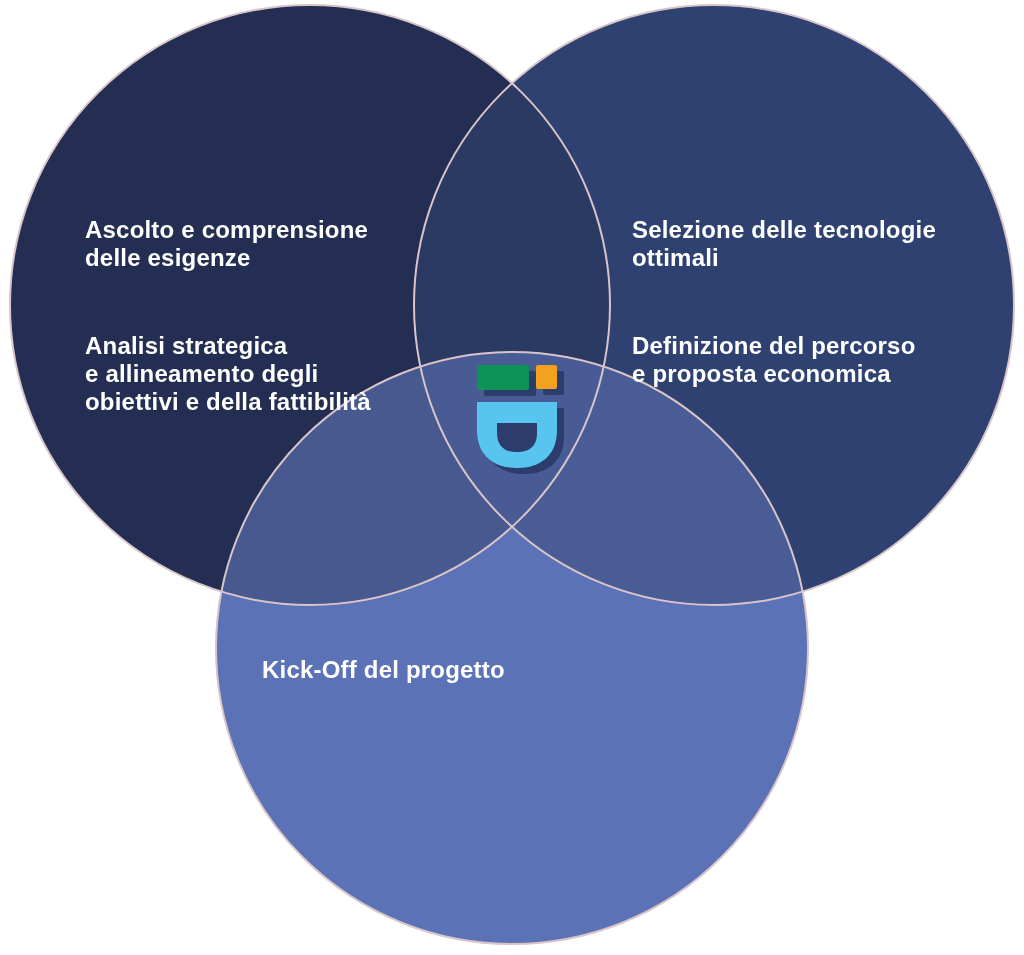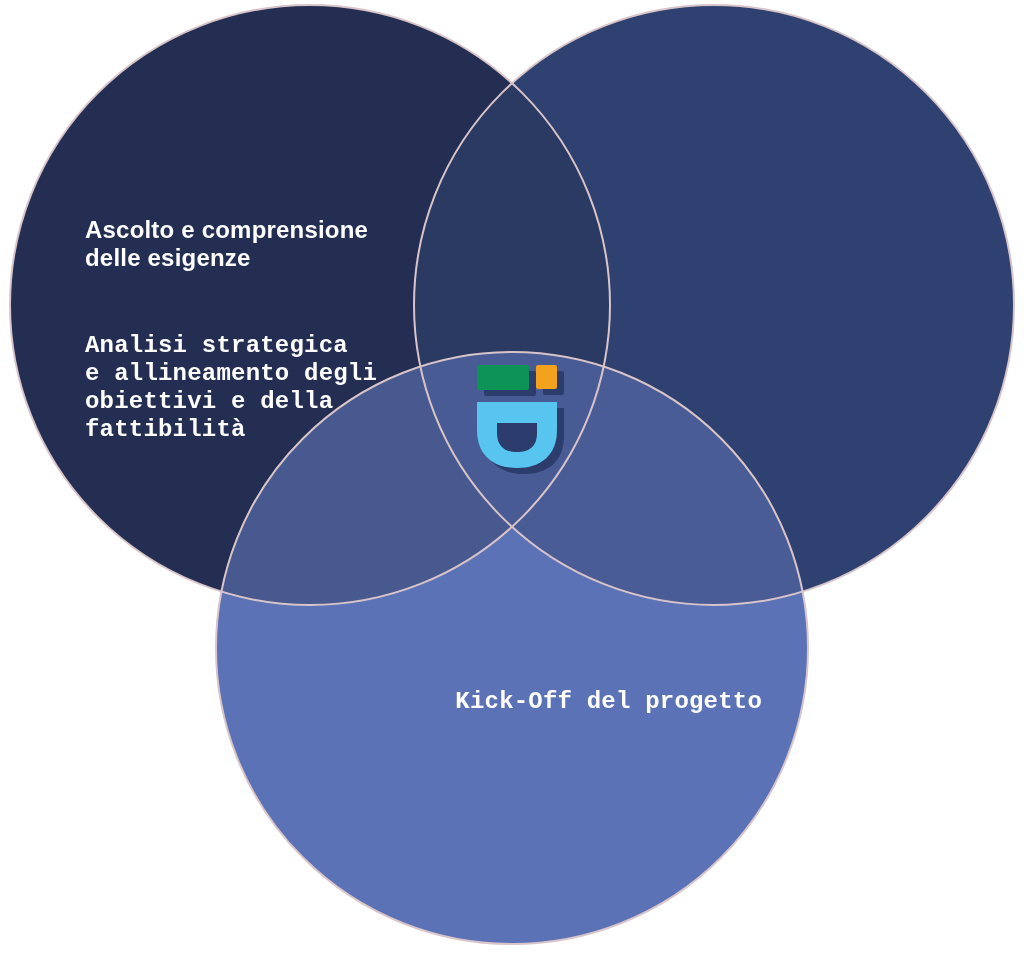--- a/index.html
+++ b/index.html
@@ -30,25 +30,24 @@
     font-size: 24px;
     line-height: 28px;
     white-space: pre-line;
     letter-spacing: 0.2px;
   }
   .text-block .item {
     margin: 0 0 32px 0;
   }
   .text-block .item:last-child {
     margin-bottom: 0;
-    font-family: Liberation Mono, monospace;
   }
   .left-block  { left: 85px;  top: 188px; width: 340px; text-align: left; }
   .right-block { left: 632px; top: 188px; width: 340px; text-align: left; }
-  .bottom-block { left: 262px; top: 660px; width: 500px; text-align: right; }
+  .bottom-block { left: 262px; top: 628px; width: 500px; text-align: left; }
   .bottom-block .item { margin-bottom: 30px; }
   .logo {
     position: absolute;
     left: 466px;
     top: 358px;
     width: 100px;
     height: 120px;
   }
 </style>
 </head>
@@ -109,18 +108,24 @@
   </svg>
 
   <div class="text-block left-block">
     <p class="item">Ascolto e comprensione
 delle esigenze</p>
     <p class="item">Analisi strategica
 e allineamento degli
 obiettivi e della fattibilità</p>
   </div>
 
+  <div class="text-block right-block">
+    <p class="item">Selezione delle tecnologie
+ottimali</p>
+    <p class="item">Definizione del percorso
+e proposta economica</p>
+  </div>
 
   <div class="text-block bottom-block">
     <p class="item">Kick-Off del progetto</p>
   </div>
 
 </div>
 
 </body></html>

